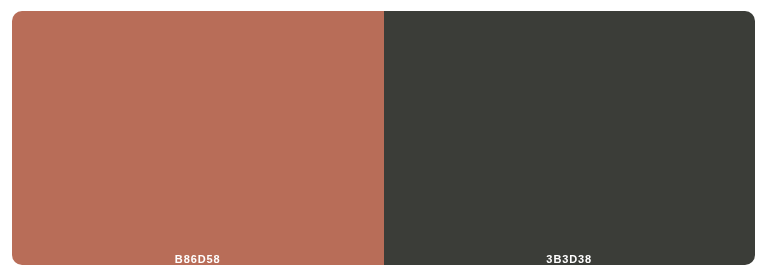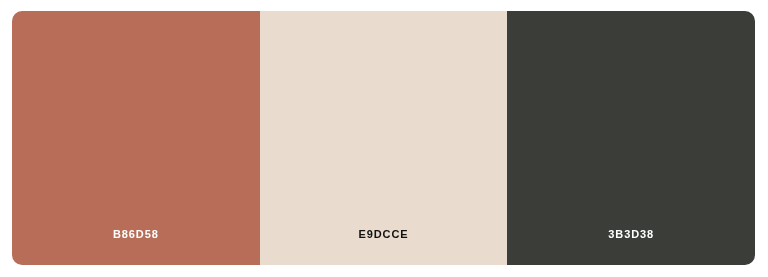--- a/index.html
+++ b/index.html
@@ -38,37 +38,33 @@
   }
 
   .swatch-label {
     display: block;
     width: 100%;
     text-align: center;
     font-size: 11px;
     font-weight: bold;
     letter-spacing: 0.9px;
     line-height: 1;
-    padding-bottom: 25px;
     white-space: nowrap;
     user-select: none;
   }
 </style>
 </head>
 <body>
 
 <div id="palette-card" style="border-radius: 10px;">
 
   <div class="swatch" style="background-color: rgb(184, 109, 88);">
     <span class="swatch-label" style="color: rgb(255, 255, 255);">B86D58</span>
   </div>
 
-  <div class="swatch" style="background-color: rgb(233, 220, 206);">
-    <span class="swatch-label" style="color: rgb(17, 17, 17);">E9DCCE</span>
-  </div>
 
 
   <div class="swatch" style="background-color: rgb(59, 61, 56);">
     <span class="swatch-label" style="color: rgb(255, 255, 255); margin-top: 48px;">3B3D38</span>
   </div>
 
 
 </div>
 
 </body></html>

